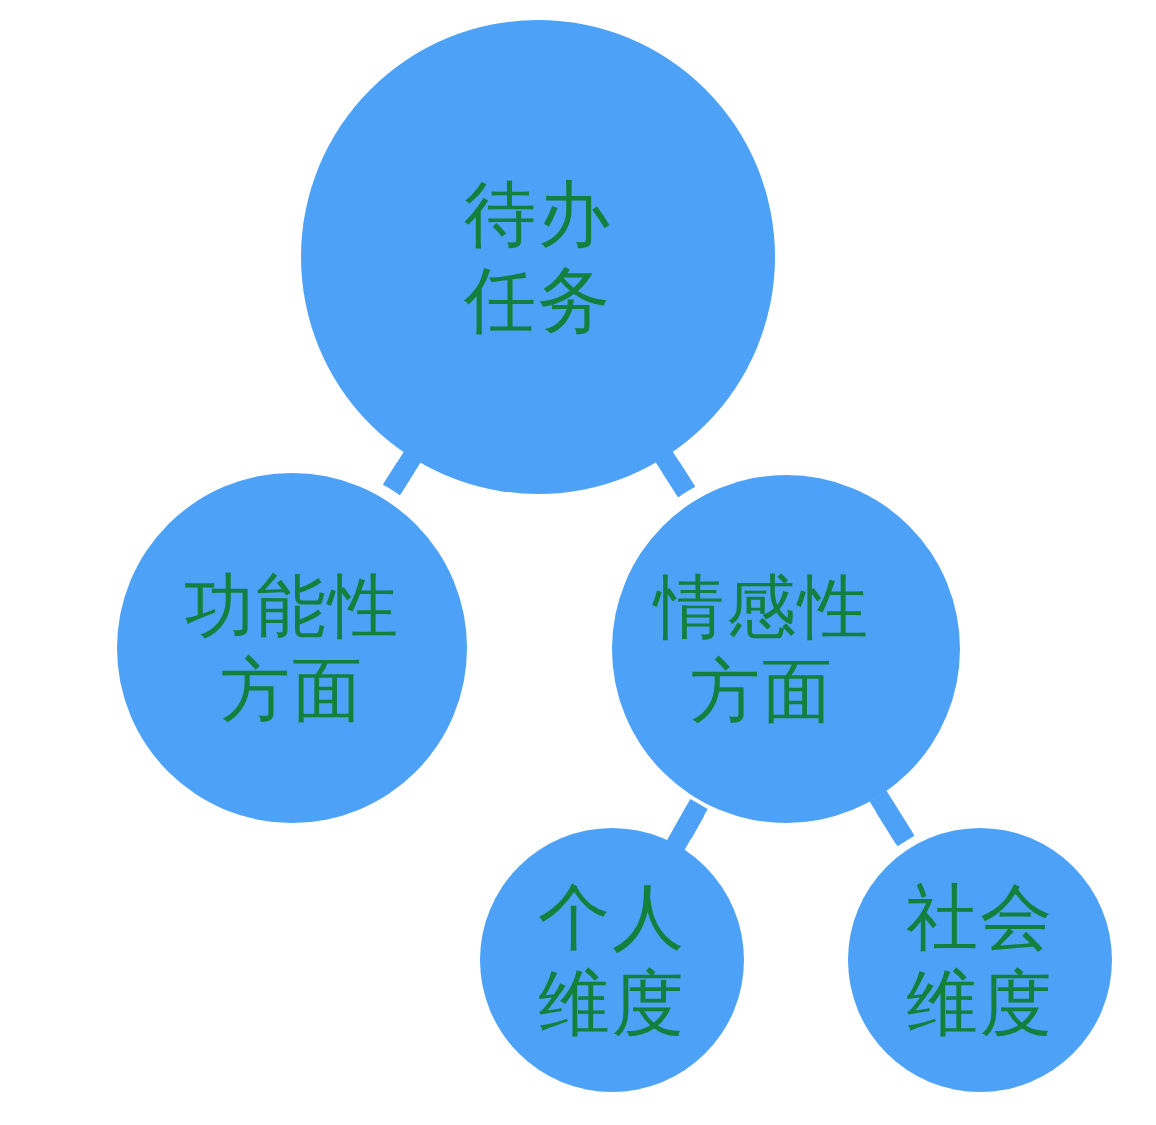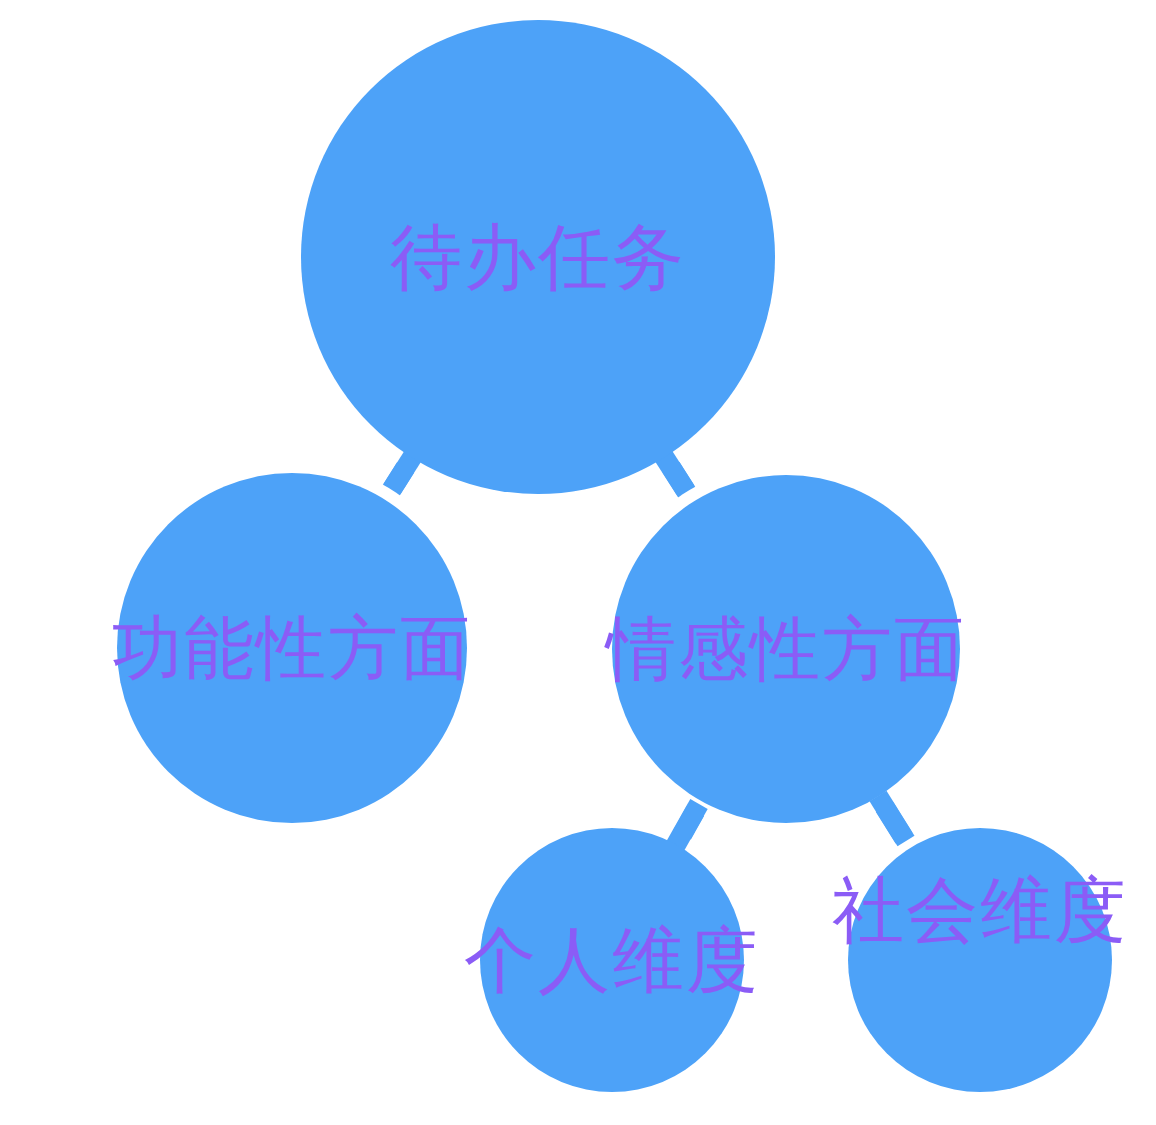--- a/index.html
+++ b/index.html
@@ -1,24 +1,24 @@
 <!DOCTYPE html>
 <html><head>
   <meta charset="utf-8">
   <style>
     html, body { margin: 0; padding: 0; background: #ffffff; }
     body { width: 1156px; height: 1125px; position: relative; overflow: hidden; }
     svg { position: absolute; left: 0; top: 0; }
     .node-label {
       position: absolute;
       display: flex;
-      flex-direction: row;
+      flex-direction: column;
       align-items: center;
       justify-content: center;
-      color: #8b5cf6;
+      color: #15803d;
       text-align: center;
       font-family: "DejaVu Sans", sans-serif;
       line-height: 1.2;
     }
     .node-label span { display: block; white-space: nowrap; }
     .big { font-size: 72px; letter-spacing: 2px; }
     .mid { font-size: 70px; letter-spacing: 2px; }
     .small { font-size: 72px; letter-spacing: 2px; }
   </style>
 </head>
@@ -56,26 +56,26 @@
 <div class="node-label big" style="left:301px; top:20px; width:474px; height:474px;">
   <span>待办</span>
   <span>任务</span>
 </div>
 
 <div class="node-label mid" style="left:117px; top:473px; width:350px; height:350px;">
   <span>功能性</span>
   <span>方面</span>
 </div>
 
-<div class="node-label mid" style="left:612px; top:475px; width:348px; height:348px;">
+<div class="node-label mid" style="left:588px; top:475px; width:348px; height:348px;">
   <span>情感性</span>
   <span>方面</span>
 </div>
 
 <div class="node-label small" style="left:480px; top:828px; width:264px; height:264px;">
   <span>个人</span>
   <span>维度</span>
 </div>
 
-<div class="node-label small" style="left:848px; top:778px; width:264px; height:264px;">
+<div class="node-label small" style="left:848px; top:828px; width:264px; height:264px;">
   <span>社会</span>
   <span>维度</span>
 </div>
 
 </body></html>

